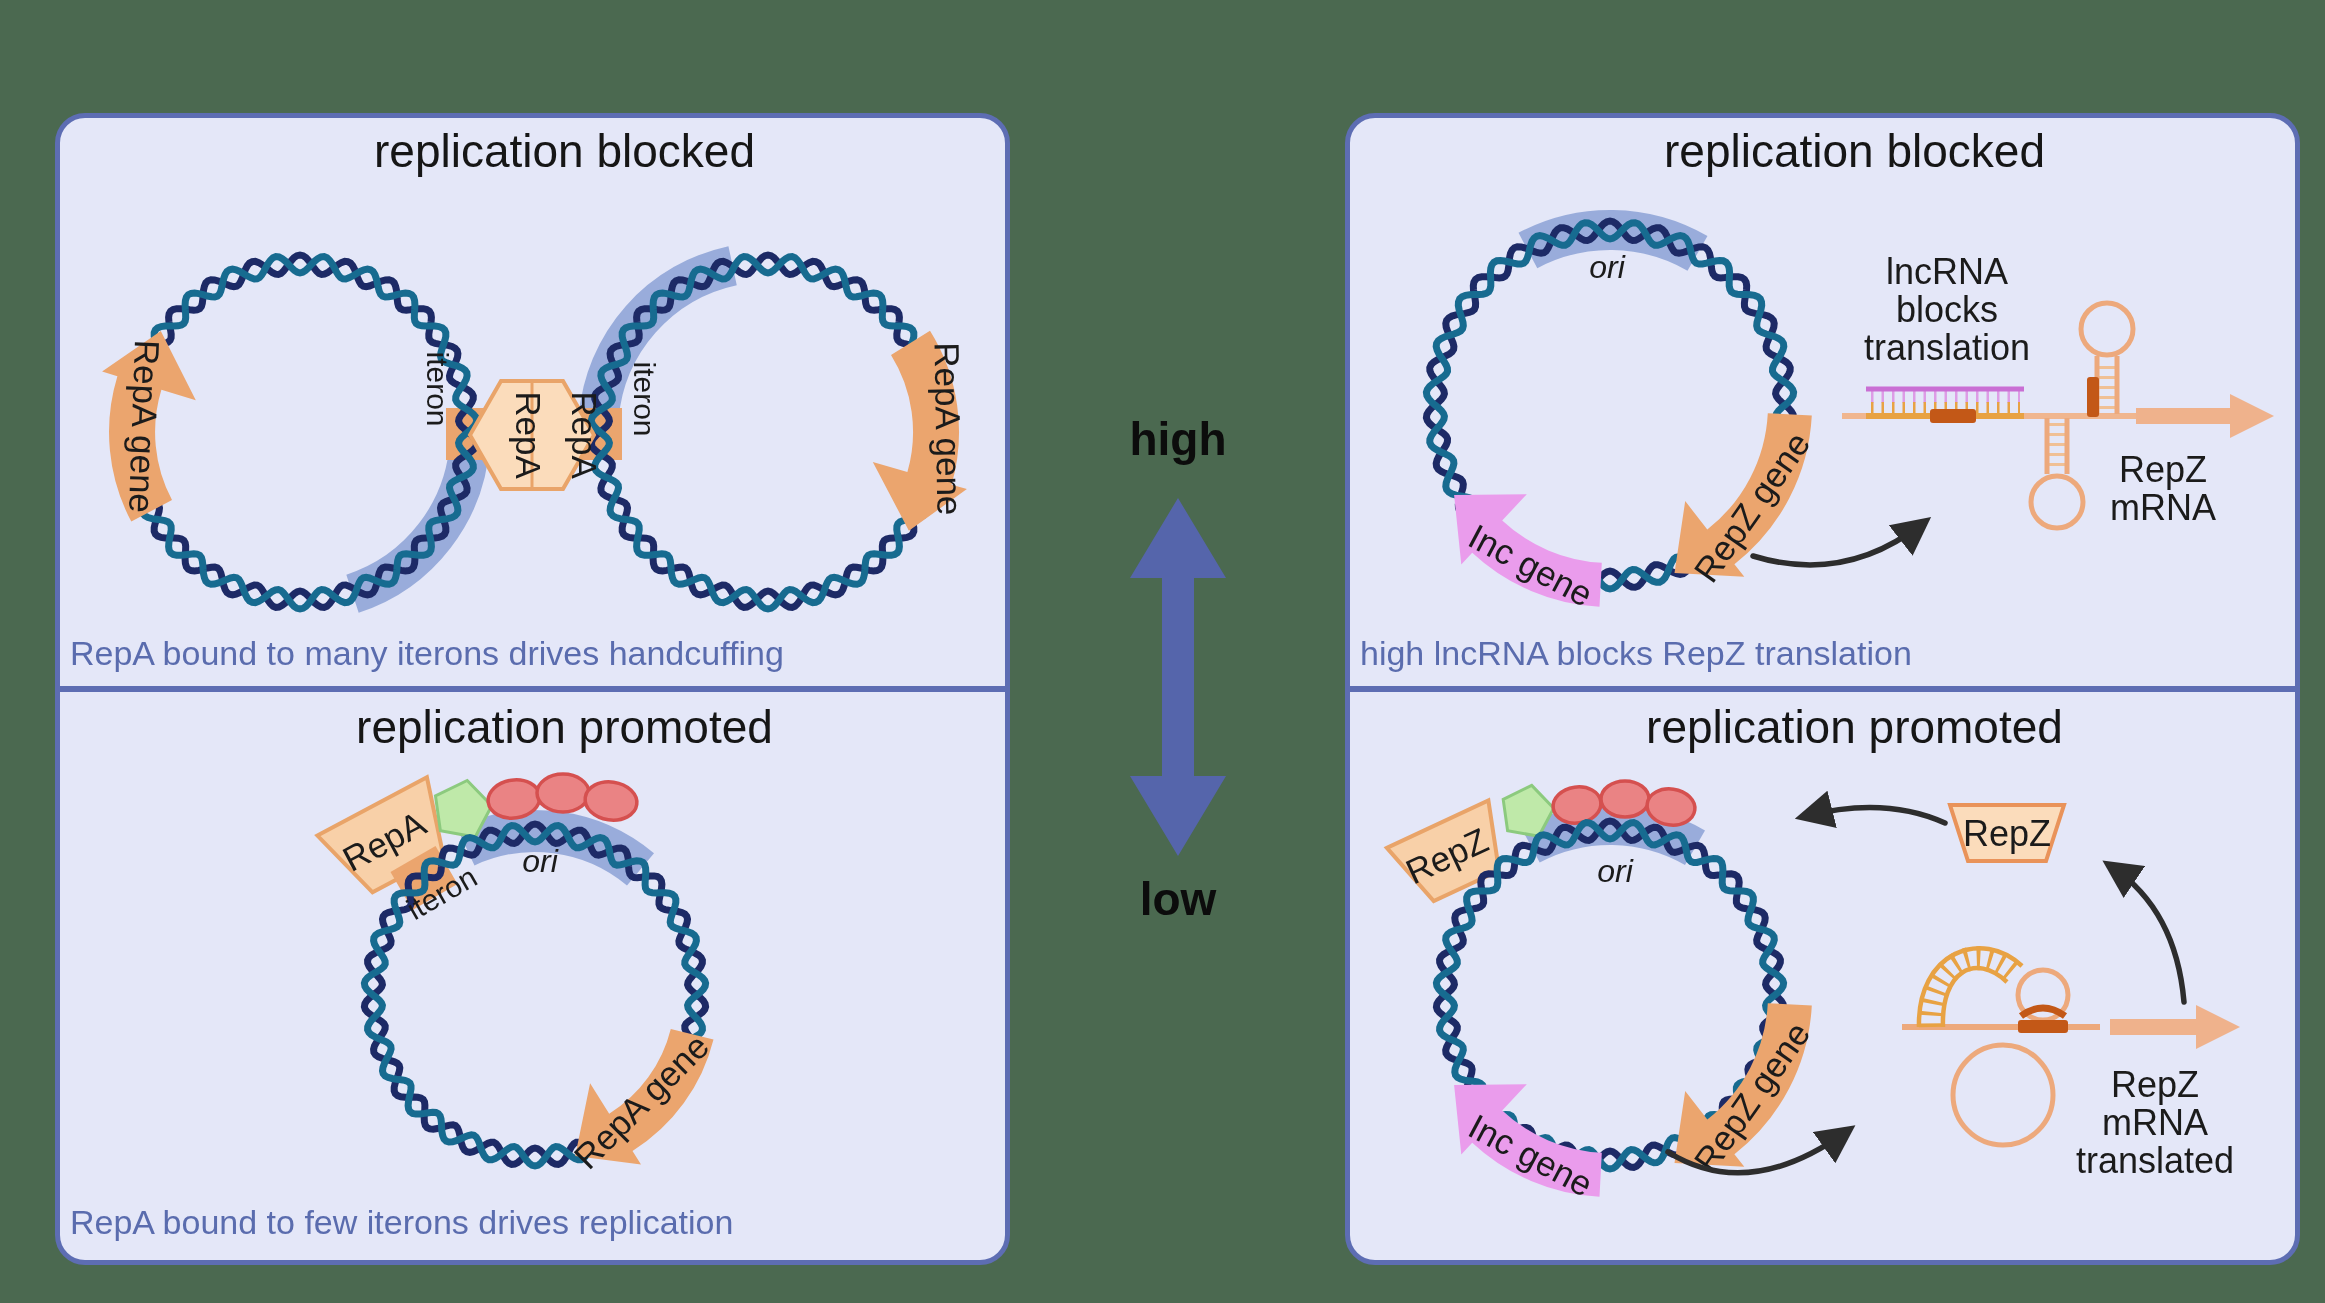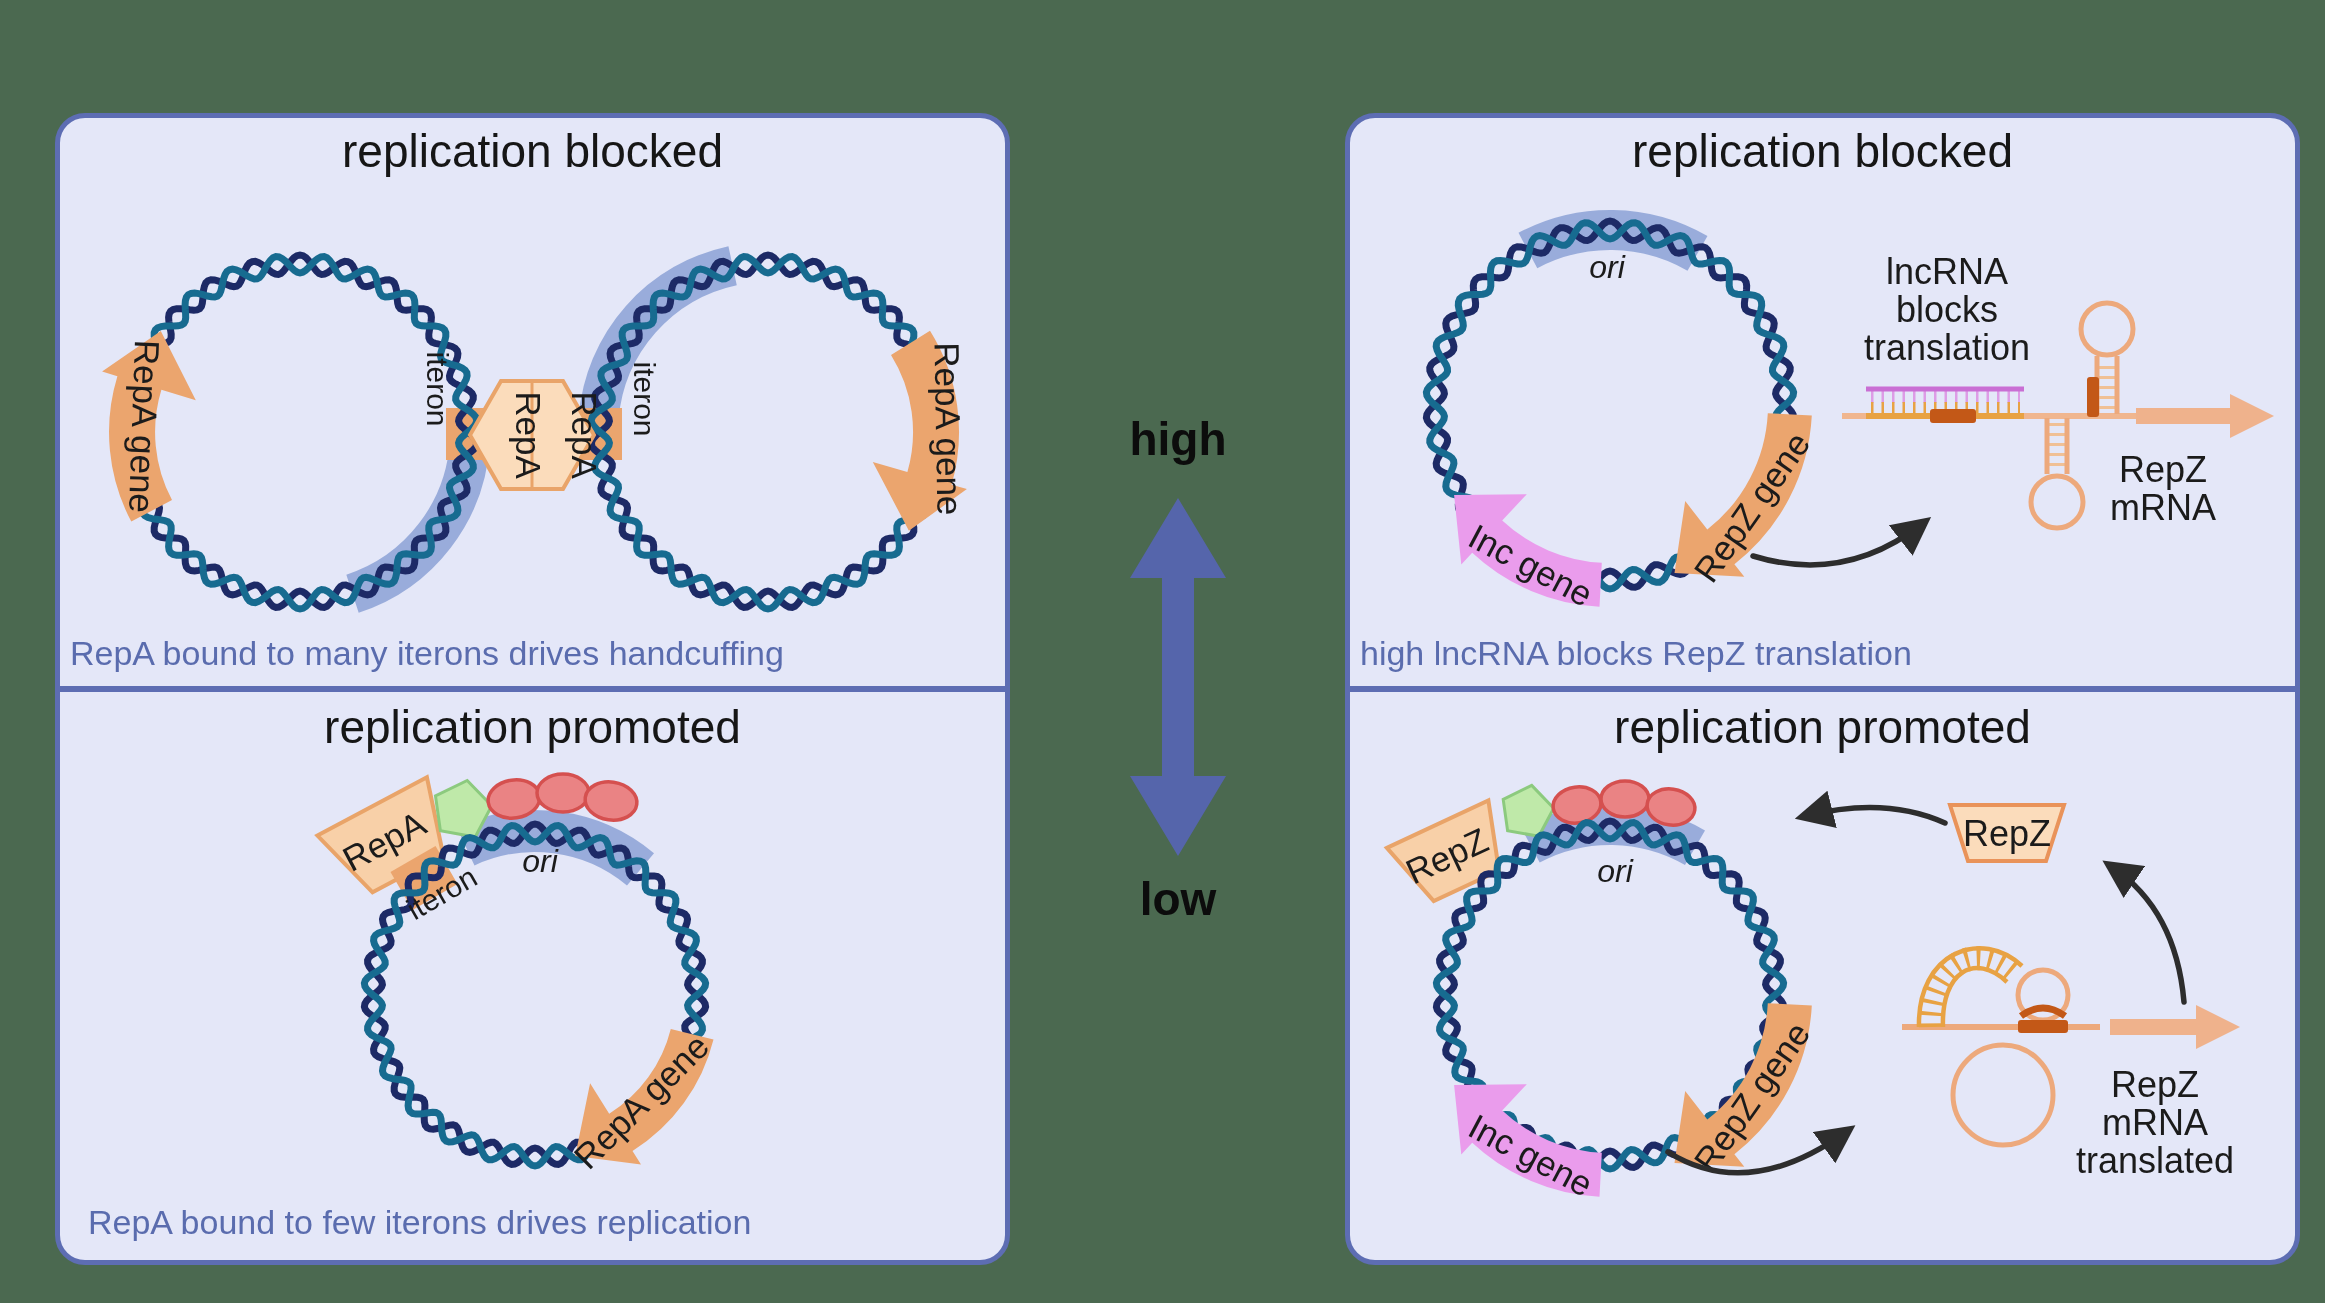--- a/index.html
+++ b/index.html
@@ -2,21 +2,21 @@
 <html><head>
 <meta charset="utf-8">
 <style>
   html,body{margin:0;padding:0;background:#4b6950;}
   #stage{position:relative;width:2325px;height:1303px;background:#4b6950;overflow:hidden;
          font-family:"Liberation Sans",sans-serif;}
   .panel{position:absolute;background:#e4e7f8;border:5px solid #5d6db3;border-radius:30px;box-sizing:border-box;}
   .divider{position:absolute;background:#5d6db3;height:6px;}
   #fig{position:absolute;left:0;top:0;pointer-events:none;}
   .fig-title{position:absolute;font-size:50px;font-weight:700;color:#0c0c0c;text-align:center;}
-  .heading{position:absolute;font-size:46px;color:#161616;text-align:center;}
+  .heading{position:absolute;font-size:46px;color:#161616;text-align:center;margin-left:32px;}
   .caption{position:absolute;font-size:34px;color:#5a6cae;}
   .axis-label{position:absolute;left:1028px;width:300px;top:136px;text-align:center;
               font-size:46px;font-weight:700;color:#0c0c0c;line-height:60px;}
   .axis-end{position:absolute;left:1028px;width:300px;text-align:center;font-size:46px;
             font-weight:600;color:#0c0c0c;}
   
   .strand{fill:none;stroke-width:7;stroke-linecap:round;}
   .navy{stroke:#1d2a66;}
   .teal{stroke:#176b90;}
   .oriband{fill:none;stroke:#93a7d8;stroke-width:40;opacity:.92;}
@@ -195,18 +195,18 @@
   </svg>
 
 
   <div class="heading" style="left:60px;width:945px;top:124px;">replication blocked</div>
   <div class="heading" style="left:1350px;width:945px;top:124px;">replication blocked</div>
   <div class="heading" style="left:60px;width:945px;top:700px;">replication promoted</div>
   <div class="heading" style="left:1350px;width:945px;top:700px;">replication promoted</div>
 
   <div class="caption" style="left:70px;top:634px;">RepA bound to many iterons drives handcuffing</div>
   <div class="caption" style="left:1360px;top:634px;">high lncRNA blocks RepZ translation</div>
-  <div class="caption" style="left:88px;top:1203px;">RepA bound to few iterons drives replication</div>
+  <div class="caption" style="left:70px;top:1203px;">RepA bound to few iterons drives replication</div>
 
   <div class="axis-end" style="top:872px;">low</div>
   <div class="axis-end" style="top:412px;">high</div>
 
 </div>
 
 </body></html>

